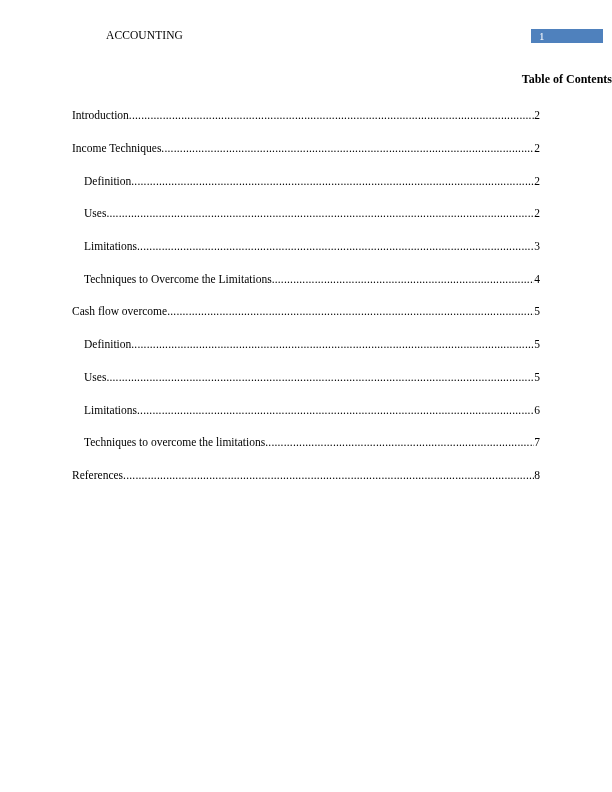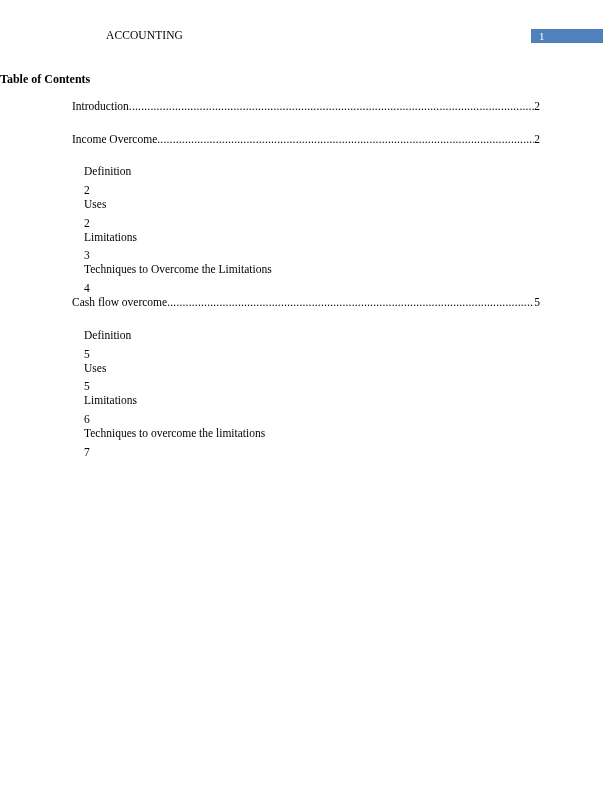--- a/index.html
+++ b/index.html
@@ -2,25 +2,25 @@
 <html><head>
 <meta charset="utf-8">
 <style>
   html, body { margin: 0; padding: 0; background: #ffffff; }
   body { width: 612px; height: 792px; position: relative; overflow: hidden;
          font-family: "Liberation Serif", serif; color: #000; }
   .header-title { position: absolute; left: 106px; top: 29px; font-size: 11.5px; letter-spacing: 0.1px; }
   .page-num-box { position: absolute; left: 531px; top: 29px; width: 72px; height: 14px;
                   background: #4f81bd; color: #fff; font-size: 11px; line-height: 14px; }
   .page-num-box span { position: absolute; left: 8px; top: 0; }
-  .toc-heading { position: absolute; left: 0; width: 612px; top: 72px; text-align: left;
+  .toc-heading { position: absolute; left: 0; width: 612px; top: 72px; text-align: right;
                  font-weight: bold; font-size: 12px; }
   .toc-list { position: absolute; left: 72px; top: 99px; width: 468px; margin: 0; padding: 0; list-style: none; }
-  .toc-entry { display: flex; align-items: flex-start; height: 32.7px; font-size: 11.5px; line-height: 14px; }
-  .toc-entry.level-2 { padding-left: 12px; flex-direction: column; }
+  .toc-entry { display: flex; align-items: center; height: 32.7px; font-size: 11.5px; line-height: 14px; }
+  .toc-entry.level-2 { padding-left: 12px; }
   .toc-entry .label { white-space: nowrap; }
   .toc-entry .leader { flex: 1; overflow: hidden; white-space: nowrap; font-size: 11.5px; letter-spacing: 0.2px; }
   .toc-entry .leader::after { content: "........................................................................................................................................................................................................................................"; }
   .toc-entry .page { white-space: nowrap; }
 </style>
 </head>
 <body>
 
 <div>
   <div class="header-title">ACCOUNTING</div>
@@ -31,21 +31,21 @@
 
 <div class="toc-heading">Table of Contents</div>
 
 <ul class="toc-list">
   <li class="toc-entry level-1">
     <span class="label">Introduction</span>
     <span class="leader"></span>
     <span class="page">2</span>
   </li>
   <li class="toc-entry level-1">
-    <span class="label">Income Overcome</span>
+    <span class="label">Income Techniques</span>
     <span class="leader"></span>
     <span class="page">2</span>
   </li>
   <li class="toc-entry level-2">
     <span class="label">Definition</span>
     <span class="leader"></span>
     <span class="page">2</span>
   </li>
   <li class="toc-entry level-2">
     <span class="label">Uses</span>
@@ -80,13 +80,18 @@
   <li class="toc-entry level-2">
     <span class="label">Limitations</span>
     <span class="leader"></span>
     <span class="page">6</span>
   </li>
   <li class="toc-entry level-2">
     <span class="label">Techniques to overcome the limitations</span>
     <span class="leader"></span>
     <span class="page">7</span>
   </li>
+  <li class="toc-entry level-1">
+    <span class="label">References</span>
+    <span class="leader"></span>
+    <span class="page">8</span>
+  </li>
 </ul>
 
 </body></html>

